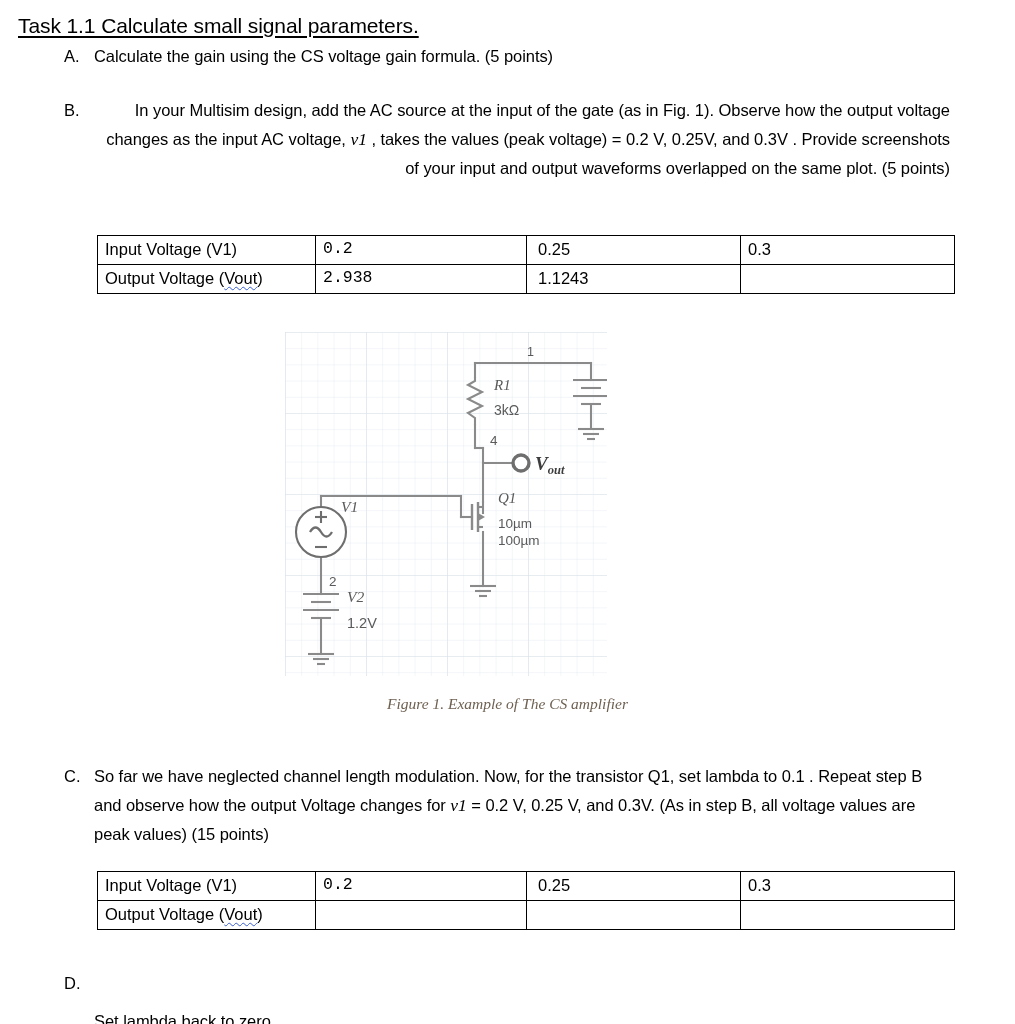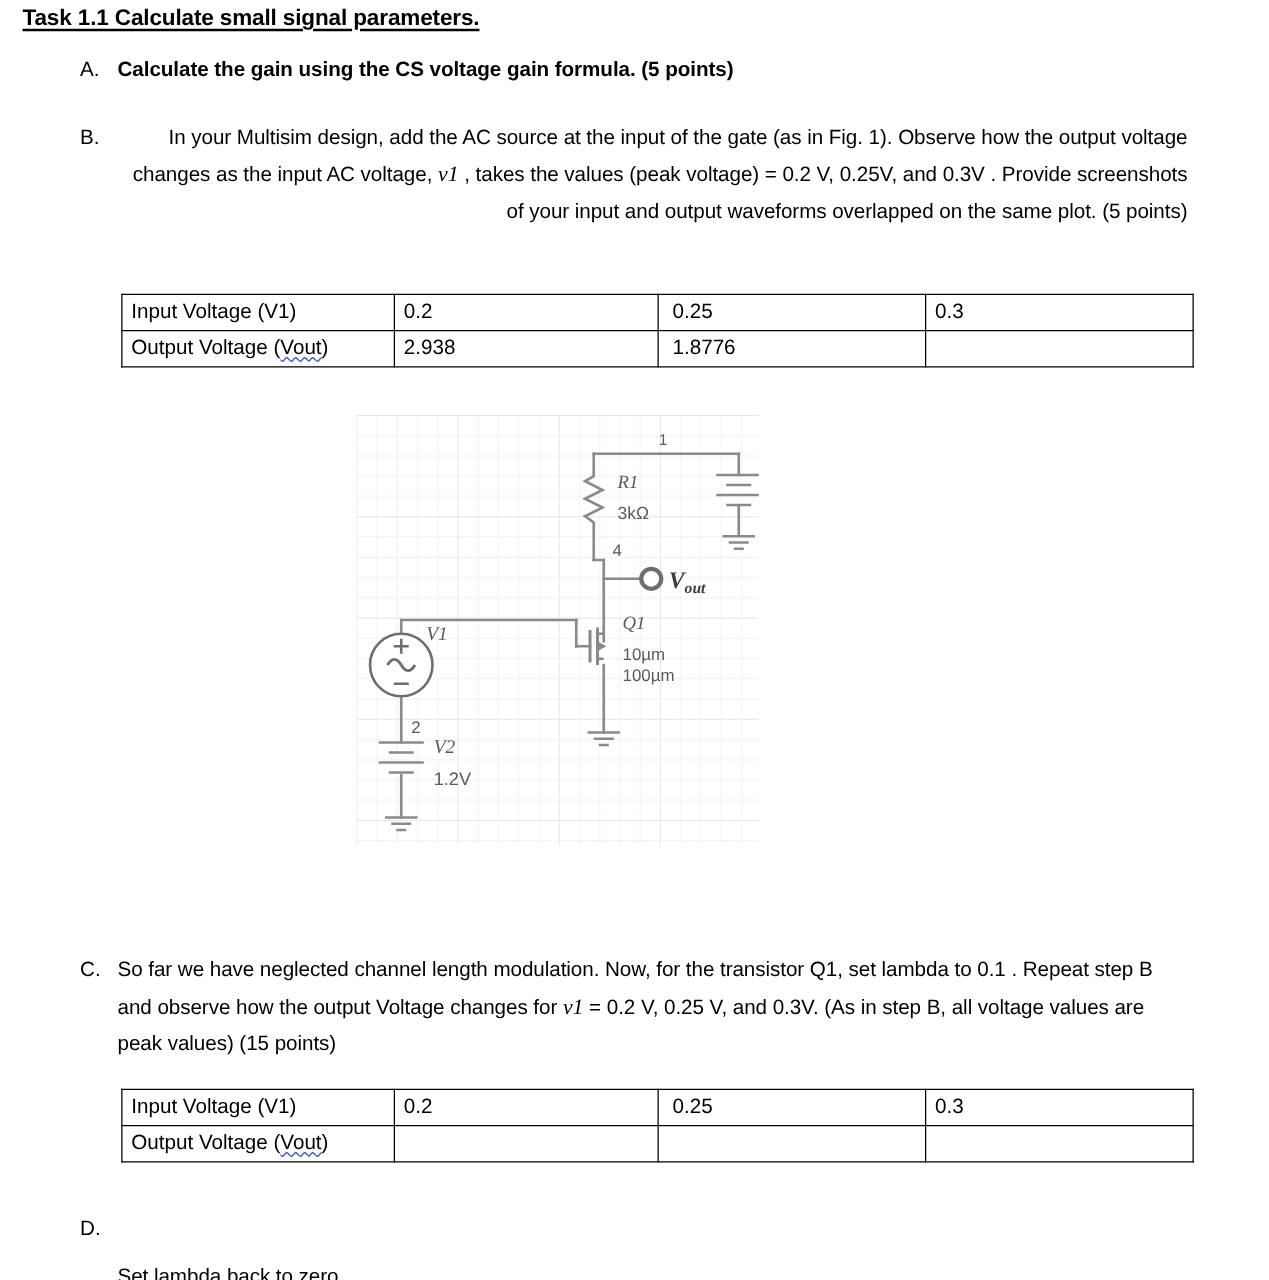--- a/index.html
+++ b/index.html
@@ -18,50 +18,49 @@
   .page {
     position: relative;
     width: 1015px;
     height: 1024px;
   }
 
   
   .task-heading {
     position: absolute;
     left: 18px;
-    top: 4px;
-    font-size: 18px;
+    top: 16px;
+    font-size: 21px;
     line-height: 20px;
     letter-spacing: -0.1px;
     text-decoration: underline;
     text-underline-offset: 3px;
     text-decoration-thickness: 1.5px;
     white-space: nowrap;
-    font-weight: bold;
   }
 
   
   .item {
     position: absolute;
     display: flex;
     align-items: flex-start;
   }
   .item-letter {
     width: 30px;
     flex: 0 0 30px;
     font-size: 16.5px;
     line-height: 29px;
   }
   .item-body {
     font-size: 16.5px;
     line-height: 29px;
     letter-spacing: -0.05px;
   }
   #item-a { left: 64px; top: 42px; }
-  #item-a .item-body { width: 600px; font-weight: bold; }
+  #item-a .item-body { width: 600px; }
   #item-b { left: 64px; top: 96px; }
   #item-b .item-body { width: 856px; text-align: right; }
   #item-c { left: 64px; top: 762px; }
   #item-c .item-body { width: 845px; }
   #item-d { left: 64px; top: 969px; }
   #item-d .item-body { width: 400px; margin-top: 38px; }
 
   .var-italic {
     font-family: "Liberation Serif", serif;
     font-style: italic;
@@ -82,21 +81,21 @@
   }
   .vtable td {
     border: 1.6px solid #000000;
     font-size: 16.5px;
     height: 24px;
     padding: 1px 0 3px 7px;
     vertical-align: middle;
     line-height: 22px;
   }
   .vtable .c-label { width: 210px; margin-top: 11px; }
-  .vtable .c-v1    { width: 203px; }
+  .vtable .c-v1    { width: 203px; font-family: Liberation Mono, monospace; }
   .vtable .c-v2    { width: 202px; padding-left: 11px; }
   .vtable .c-v3    { width: 206px; }
 
   #table-1 { left: 97px; top: 235px; }
   #table-2 { left: 97px; top: 871px; }
 
   .spell {
     text-decoration: underline wavy #3b5ed0;
     text-decoration-thickness: 1px;
     text-underline-offset: 2px;
@@ -145,21 +144,21 @@
     <tbody>
       <tr>
         <td class="c-label">Input Voltage (V1)</td>
         <td class="c-v1">0.2</td>
         <td class="c-v2">0.25</td>
         <td class="c-v3">0.3</td>
       </tr>
       <tr>
         <td class="c-label"><span>Output Voltage (</span><span class="spell">Vout</span><span>)</span></td>
         <td class="c-v1">2.938</td>
-        <td class="c-v2">1.8776</td>
+        <td class="c-v2">1.1243</td>
         <td class="c-v3"></td>
       </tr>
     </tbody>
   </table>
 
   <div id="figure-area">
     <svg width="322" height="344" viewBox="0 0 322 344" xmlns="http://www.w3.org/2000/svg">
       <defs>
         <pattern id="gridSmall" width="16.2" height="16.2" patternUnits="userSpaceOnUse">
           <path d="M 16.2 0 L 0 0 0 16.2" fill="none" stroke="#e6ecf1" stroke-width="1"></path>
@@ -270,20 +269,21 @@
       <text x="62" y="296" font-family="Liberation Sans, sans-serif" font-size="14.5" fill="#5a5a5a">1.2V</text>
 
       <g stroke="#8a8a8a" stroke-width="2.1" stroke-linecap="butt">
         <line x1="23" y1="322" x2="49" y2="322"></line>
         <line x1="28" y1="327" x2="44" y2="327"></line>
         <line x1="32" y1="332" x2="40" y2="332"></line>
       </g>
     </svg>
   </div>
 
+  <div class="fig-caption">Figure 1. Example of The CS amplifier</div>
 
   <div class="item" id="item-c">
     <div class="item-letter">C.</div>
     <div class="item-body"><span>So far we have neglected channel length modulation. Now, for the transistor Q1, set lambda to </span><span class="lambda-underline">0.1 .</span><span> Repeat step B and observe how the output Voltage changes for </span><span class="var-italic">v1</span><span> = 0.2 V, 0.25 V, and 0.3V. (As in step B, all voltage values are peak values) (15 points)</span></div>
   </div>
 
   <table class="vtable" id="table-2">
     <tbody>
       <tr>
         <td class="c-label">Input Voltage (V1)</td>

